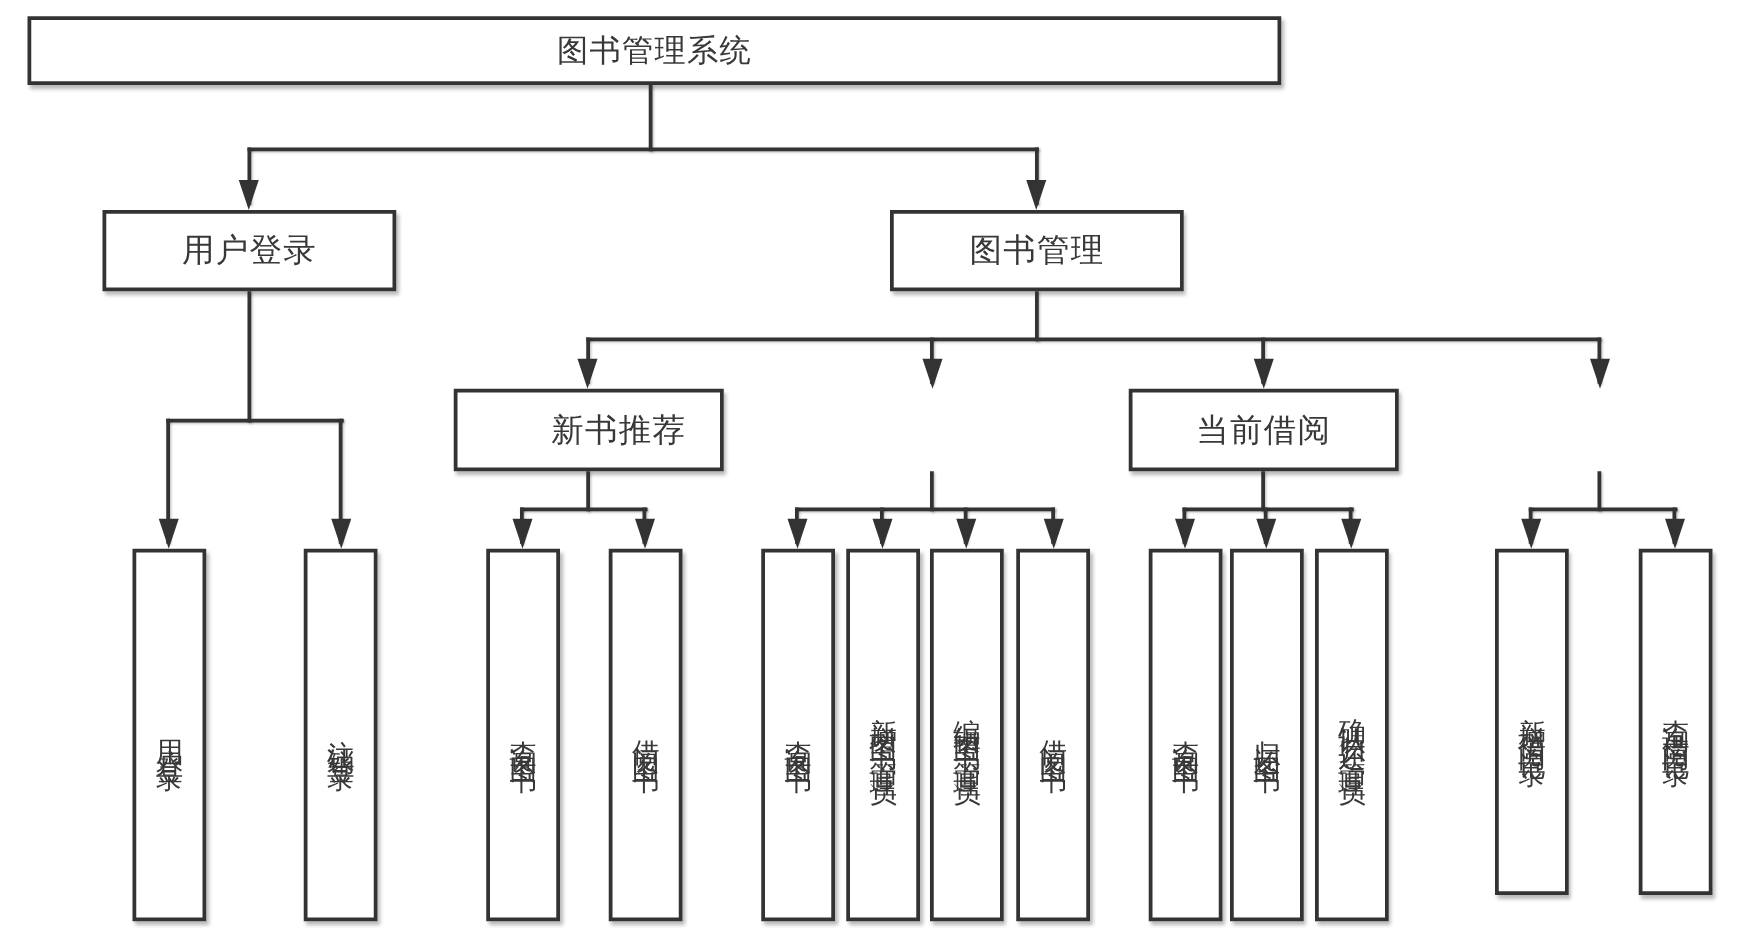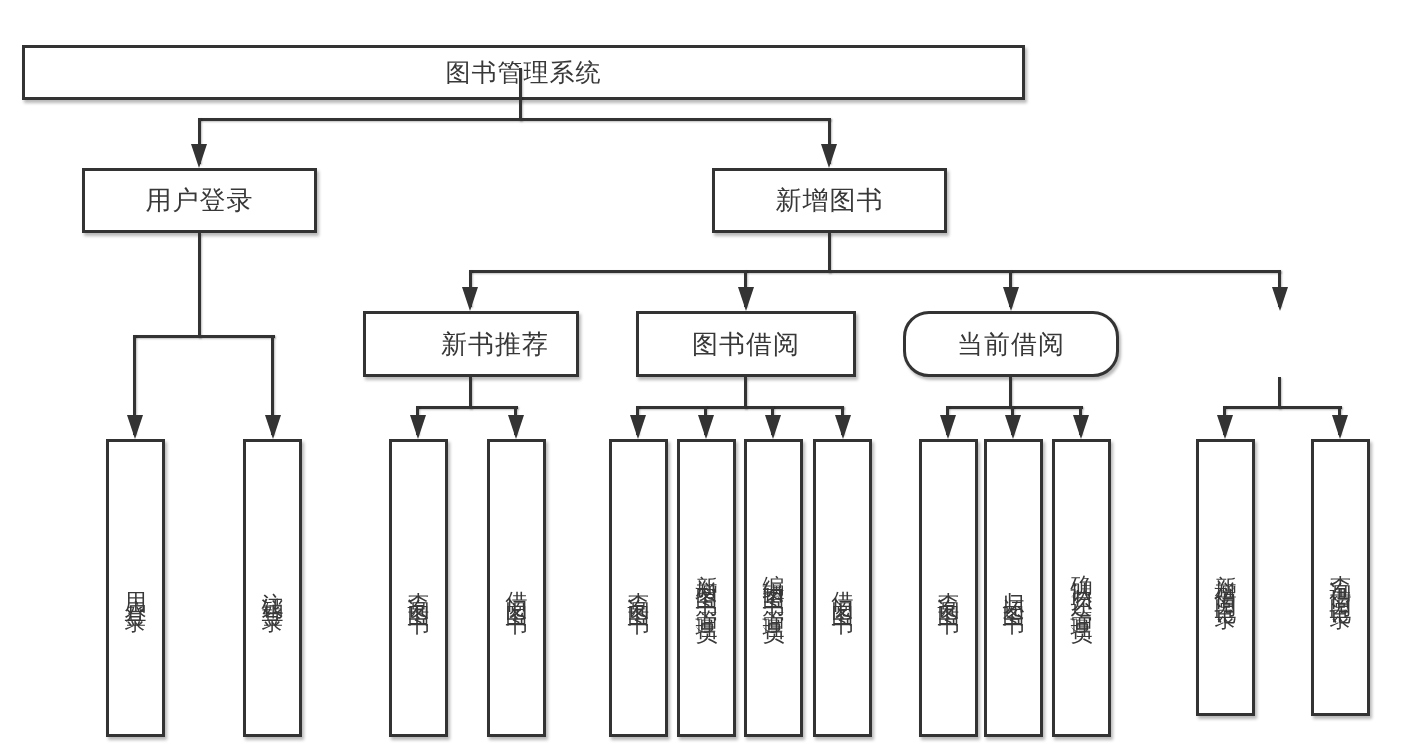--- a/index.html
+++ b/index.html
@@ -19,21 +19,21 @@
     box-sizing: border-box;
     border: 3px solid #333333;
     background: #ffffff;
     display: flex;
     align-items: center;
     justify-content: center;
     box-shadow: 2px 3px 3px rgba(0,0,0,0.28);
     color: #383838;
   }
   .hnode { font-size: 26px; letter-spacing: 1px; }
-  .root  { font-size: 25px; margin-top: 32px; }
+  .root  { font-size: 25px; }
   .vnode { font-size: 22px; }
   .vtext {
     writing-mode: vertical-rl;
     text-orientation: upright;
     letter-spacing: 7px;
     line-height: 1;
     white-space: nowrap;
   }
   .hline, .vline {
     position: absolute;
@@ -75,21 +75,21 @@
 
   <div class="vline" style="left:198px; top:118px; height:46px;"></div>
   <div class="arrowhead" style="left:191px; top:144px;"></div>
   <div class="vline" style="left:828px; top:118px; height:46px;"></div>
   <div class="arrowhead" style="left:821px; top:144px;"></div>
 
   <div class="node hnode" style="left:82px; top:168px; width:235px; height:65px;">
     <span>用户登录</span>
   </div>
   <div class="node hnode" style="left:712px; top:168px; width:235px; height:65px;">
-    <span>新增图书</span>
+    <span>图书管理</span>
   </div>
 
   <div class="vline" style="left:198px; top:233px; height:105px;"></div>
   <div class="hline" style="left:133px; top:335px; width:142px;"></div>
   <div class="vline" style="left:133px; top:335px; height:100px;"></div>
   <div class="arrowhead" style="left:127px; top:415px;"></div>
   <div class="vline" style="left:271px; top:335px; height:100px;"></div>
   <div class="arrowhead" style="left:265px; top:415px;"></div>
 
   <div class="vline" style="left:828px; top:233px; height:40px;"></div>
@@ -99,24 +99,21 @@
   <div class="vline" style="left:744px; top:270px; height:37px;"></div>
   <div class="arrowhead" style="left:738px; top:287px;"></div>
   <div class="vline" style="left:1009px; top:270px; height:37px;"></div>
   <div class="arrowhead" style="left:1003px; top:287px;"></div>
   <div class="vline" style="left:1278px; top:270px; height:37px;"></div>
   <div class="arrowhead" style="left:1272px; top:287px;"></div>
 
   <div class="node hnode" style="left:363px; top:311px; width:216px; height:66px;padding-left:48px;">
     <span>新书推荐</span>
   </div>
-  <div class="node hnode" style="left:636px; top:311px; width:220px; height:66px;">
-    <span>图书借阅</span>
-  </div>
-  <div class="node hnode" style="left:903px; top:311px; width:216px; height:66px;border-radius:26px;">
+  <div class="node hnode" style="left:903px; top:311px; width:216px; height:66px;">
     <span>当前借阅</span>
   </div>
 
   <div class="vline" style="left:469px; top:377px; height:32px;"></div>
   <div class="hline" style="left:416px; top:406px; width:102px;"></div>
   <div class="vline" style="left:416px; top:406px; height:29px;"></div>
   <div class="arrowhead" style="left:410px; top:415px;"></div>
   <div class="vline" style="left:514px; top:406px; height:29px;"></div>
   <div class="arrowhead" style="left:508px; top:415px;"></div>
 

